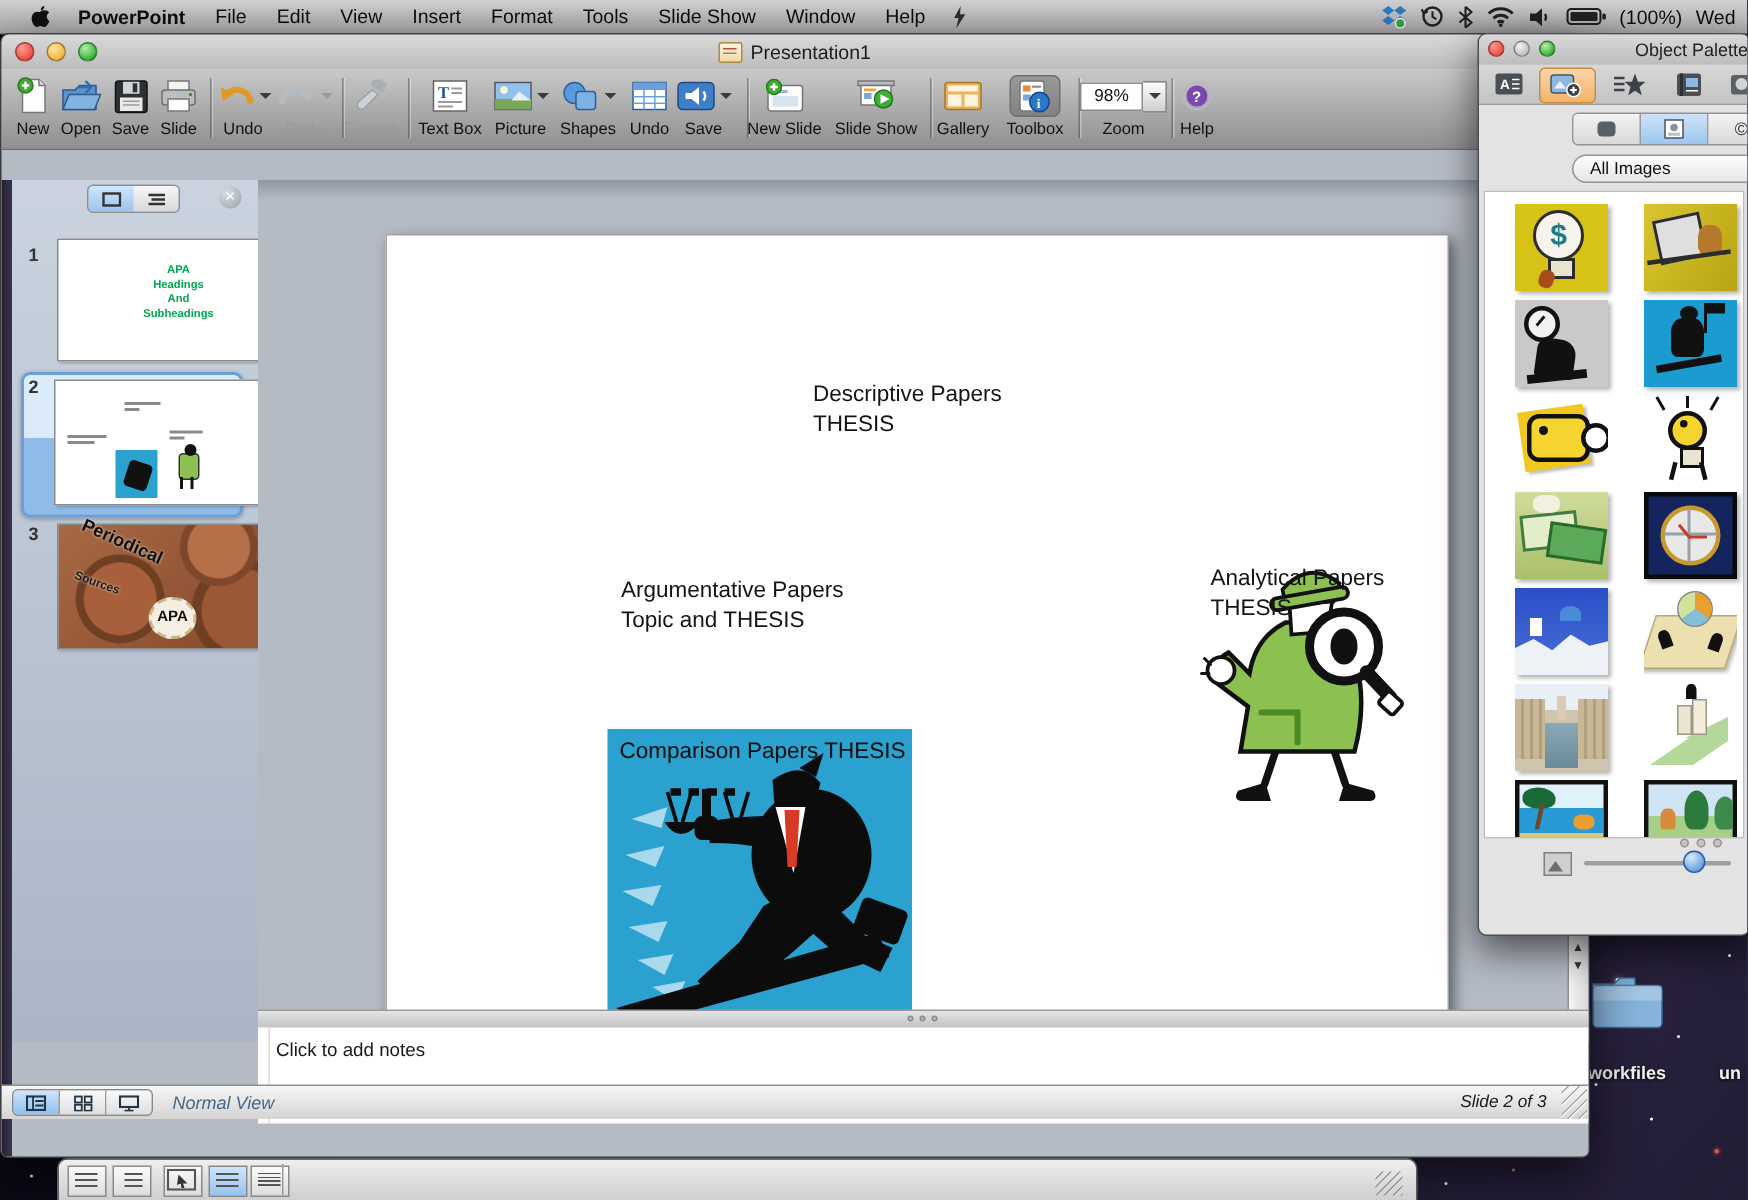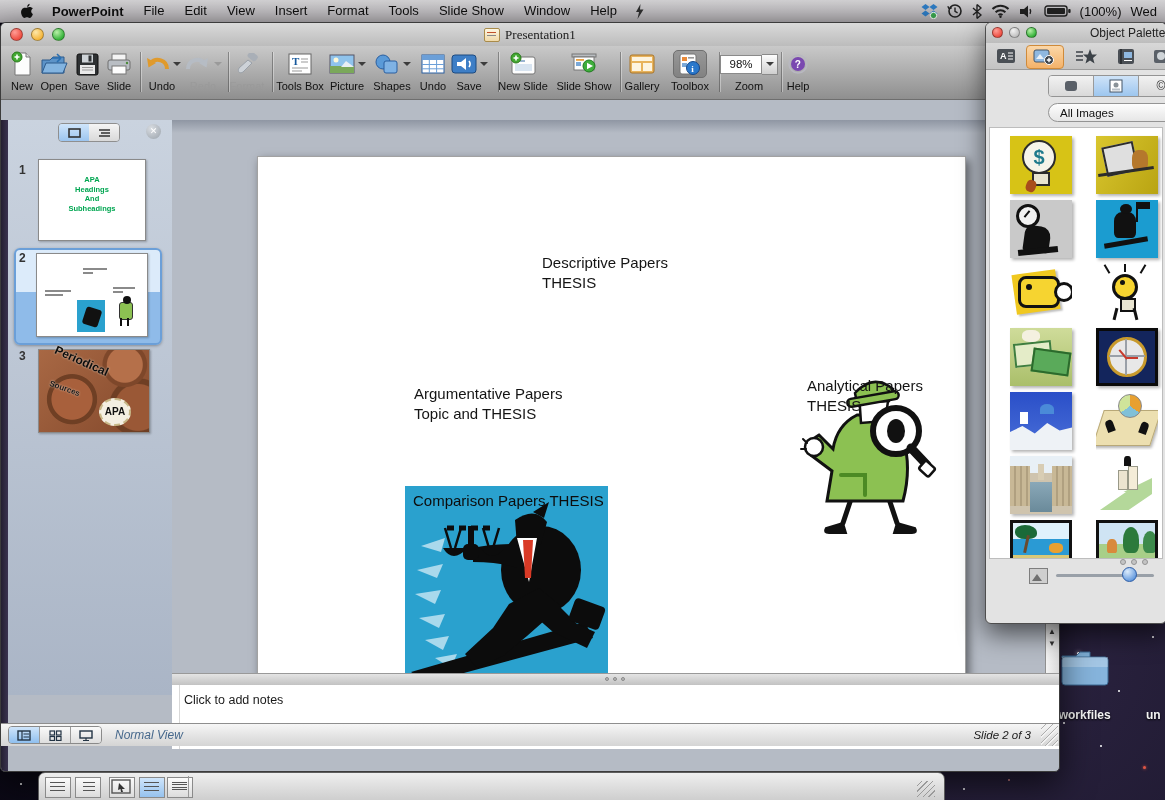--- a/index.html
+++ b/index.html
@@ -15,21 +15,21 @@
   .mb-left{display:flex;align-items:center;gap:0;padding-left:12px;}
   .mb-item{padding:0 10px;line-height:22px;}
   .mb-app{font-weight:bold;padding:0 10px;}
   .mb-right{margin-left:auto;display:flex;align-items:center;gap:9px;padding-right:8px;}
   .mb-right .txt{font-size:13px;}
   
   #main-window{position:absolute;left:0;top:22px;width:1058px;height:748px;
     border-radius:6px 6px 5px 5px;overflow:hidden;border:1px solid #3c3c3c;
     box-shadow:0 12px 34px rgba(0,0,0,.65);background:#b5bbc5;}
   .titlebar{position:absolute;left:0;top:0;width:100%;height:23px;
-    background:linear-gradient(#dadada,#bcbcbc);border-bottom:1px solid #9b9b9b;font-family:Liberation Serif, serif;}
+    background:linear-gradient(#dadada,#bcbcbc);border-bottom:1px solid #9b9b9b;}
   .lights{position:absolute;left:9px;top:5px;display:flex;gap:8px;}
   .light{width:13px;height:13px;border-radius:50%;border:1px solid rgba(0,0,0,.35);box-sizing:border-box;}
   .l-red{background:radial-gradient(circle at 35% 30%,#ff9d95,#ee4f43 70%);}
   .l-yel{background:radial-gradient(circle at 35% 30%,#fde7a8,#f5b73d 70%);}
   .l-grn{background:radial-gradient(circle at 35% 30%,#b8f0a8,#38b43c 70%);}
   .l-gray{background:radial-gradient(circle at 35% 30%,#f2f2f2,#c2c2c2 70%);}
   .title-wrap{position:absolute;left:0;top:0;width:100%;height:23px;display:flex;
     align-items:center;justify-content:center;gap:5px;font-size:13px;color:#1c1c1c;}
   .doc-ico{width:14px;height:12px;background:linear-gradient(#fdf6e2,#f0d9a8);border:1px solid #a98b4a;
     border-radius:2px;position:relative;}
@@ -55,21 +55,21 @@
   
   .sliver{position:absolute;left:0;top:97px;width:7px;height:651px;background:linear-gradient(90deg,#241f31,#3a3350);}
   .sidebar{position:absolute;left:7px;top:97px;width:164px;height:575px;
     background:linear-gradient(#cad3df,#aab5c6);border-right:1px solid #8b919c;}
   .seg2{position:absolute;left:50px;top:3px;display:flex;border:1px solid #8f8f8f;border-radius:4px;overflow:hidden;height:17px;}
   .seg2 .sgb{width:30px;height:17px;background:linear-gradient(#f5f5f5,#d9d9d9);display:flex;align-items:center;justify-content:center;}
   .seg2 .sel{background:linear-gradient(#cfe5fb,#9cc5ef);}
   .closebtn{position:absolute;left:138px;top:4px;width:15px;height:15px;border-radius:50%;
     background:radial-gradient(circle at 35% 30%,#d9dde2,#9aa2ab);color:#fff;font-size:9px;line-height:15px;text-align:center;}
   .thumb-num{position:absolute;font-size:12px;font-weight:bold;color:#333;}
-  .thumb{position:absolute;background:#fff;border:1px solid #8a8a8a;box-shadow:1px 1px 2px rgba(0,0,0,.25);}
+  .thumb{position:absolute;background:#fff;border:1px solid #8a8a8a;box-shadow:1px 1px 2px rgba(0,0,0,.25);padding-left:27px;}
   .sel-box{position:absolute;border:2px solid #6b9fd8;border-radius:6px;
     background:linear-gradient(#dcebfa 0 45%,#8fbbe9 45% 100%);box-shadow:0 1px 3px rgba(0,0,0,.3);}
   .t1-text{padding-top:15px;text-align:center;font-size:7.5px;line-height:9.5px;font-weight:bold;color:#00a651;white-space:pre-line;}
   .mini-bar{position:absolute;background:#8a8a8a;height:2px;}
   
   .editor{position:absolute;left:171px;top:97px;width:873px;height:575px;background:#b5bbc5;overflow:hidden;}
   .editor-top{position:absolute;left:0;top:0;width:100%;height:13px;background:linear-gradient(#8f96a3,#b5bbc5);}
   .slide{position:absolute;left:85px;top:36px;width:707px;height:526px;background:#fff;
     border:1px solid #a2a2a2;box-shadow:3px 4px 9px rgba(0,0,0,.5);}
   .slidetext{position:absolute;font-size:15px;line-height:20px;color:#141414;white-space:pre-line;}
@@ -330,21 +330,21 @@
       <div class="tbsep" style="left:271px"></div>
 
       <div class="tbitem" style="left:267px">
         <div class="ic">
           <svg width="24" height="22" viewBox="0 0 24 22">
             <rect x="1" y="1" width="22" height="20" fill="#fff" stroke="#666"></rect>
             <text x="4" y="12" font-size="11" font-weight="bold" fill="#16589c" font-family="Liberation Serif, serif">T</text>
             <path d="M13 6 L20 6 M13 9 L20 9 M4 15 L20 15 M4 18 L14 18" stroke="#999" stroke-width="1.2"></path>
           </svg>
         </div>
-        <div class="tblabel">Tools Box</div>
+        <div class="tblabel">Text Box</div>
       </div>
 
       <div class="tbitem" style="left:314px">
         <div class="ic">
             <span style="display:flex">
           <svg width="26" height="20" viewBox="0 0 26 20">
             <rect x="1" y="1" width="24" height="18" fill="#8fc3ec" stroke="#556"></rect>
             <rect x="1" y="12" width="24" height="7" fill="#7aa85a"></rect>
             <circle cx="7" cy="6" r="2.5" fill="#fdf8d8"></circle>
             <path d="M12 13 L17 7 L25 13" fill="#e8eef4"></path>

